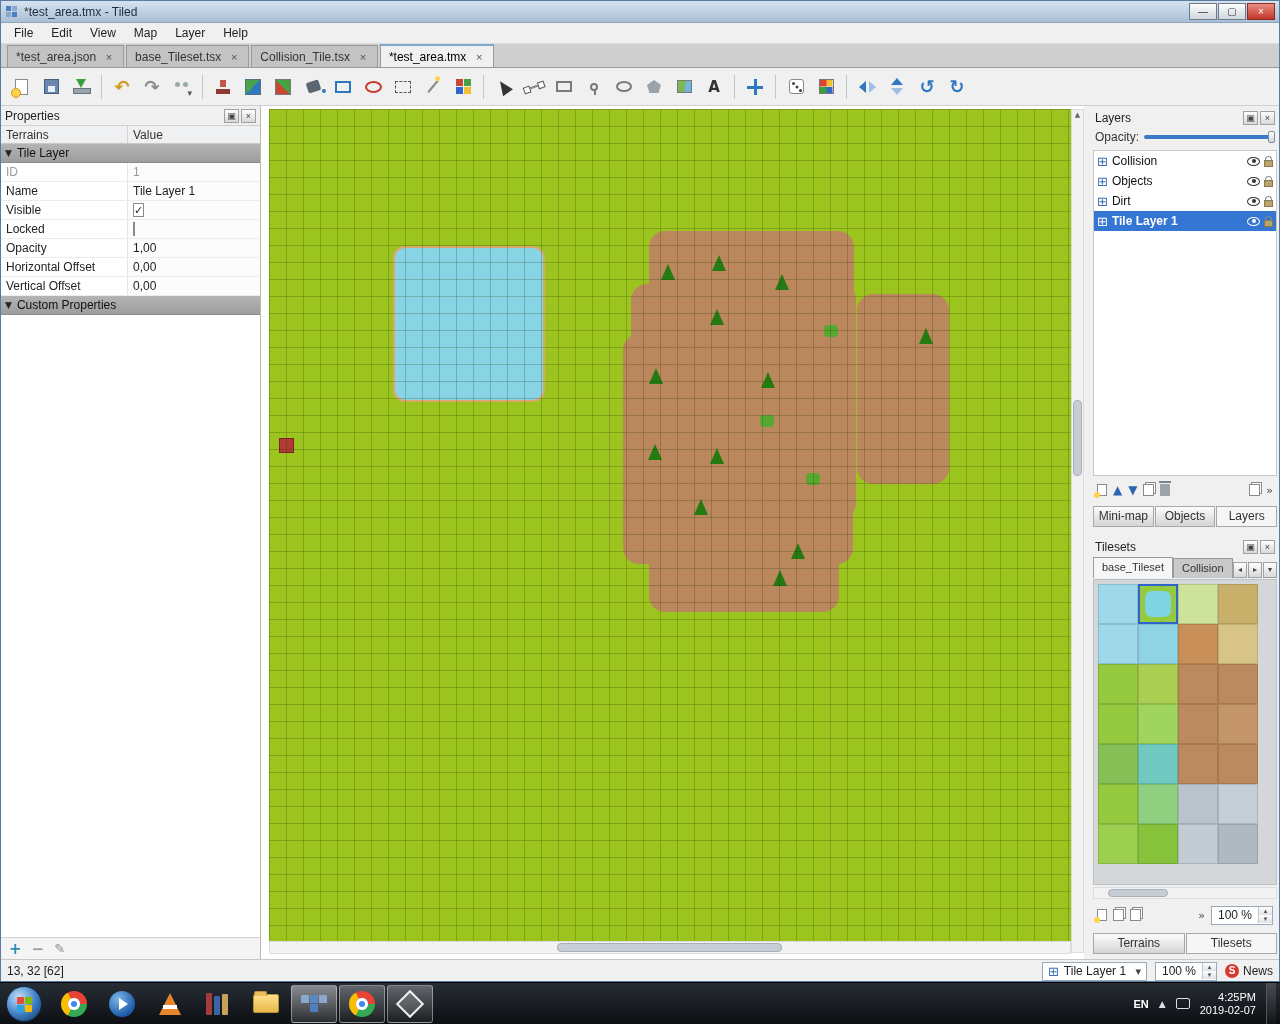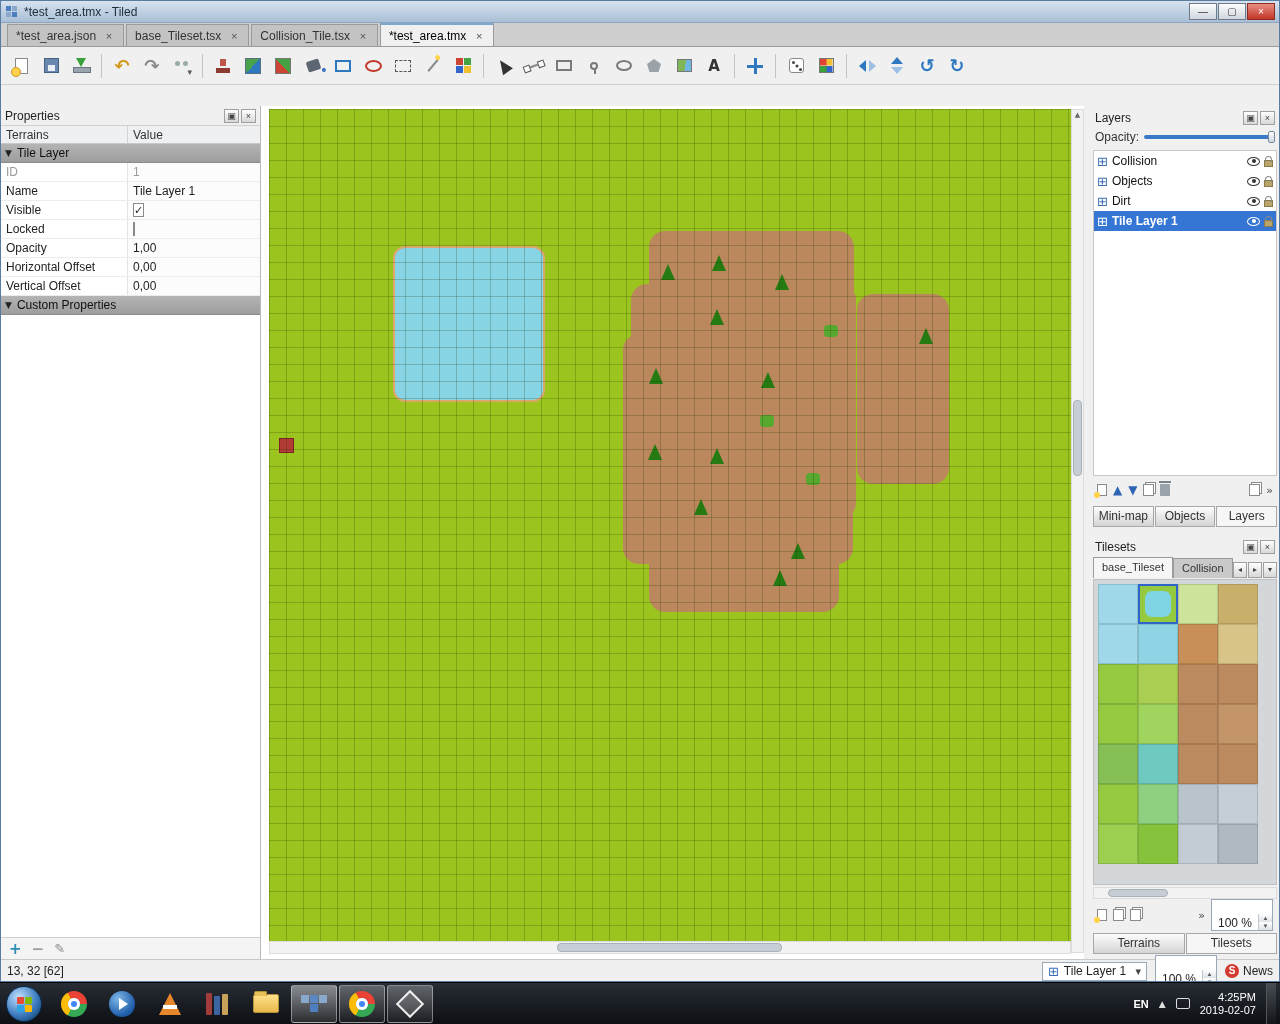--- a/index.html
+++ b/index.html
@@ -149,21 +149,21 @@
 .spin-btn{width:14px;height:16px;border:1px solid #a0a0a0;background:linear-gradient(#fefefe,#d8d8d8);font-size:8px;line-height:14px;text-align:center;color:#444}
 .ts-view{position:absolute;left:2px;top:473px;width:184px;height:306px;background:#d4d7da;border:1px solid #c0c0c0;overflow:hidden}
 .ts-grid{position:absolute;left:4px;top:4px;width:160px;display:grid;grid-template-columns:repeat(4,40px)}
 .ts-tile{width:40px;height:40px;border:1px solid rgba(0,0,0,.12);position:relative}
 .ts-tile.pond{background:#95c93f}
 .ts-tile.pond::after{content:"";position:absolute;left:6px;top:6px;width:26px;height:26px;background:#7fd4e4;border-radius:7px}
 .ts-tile.pond{outline:2px solid #2f64c8;outline-offset:-2px}
 .ts-hscroll{position:absolute;left:2px;top:781px;width:184px;height:12px;background:#f2f2f2;border:1px solid #dcdcdc;position:absolute}
 .ts-hthumb{position:absolute;left:14px;top:1px;width:60px;height:8px;background:#c6cdd5;border:1px solid #a8b0b8;border-radius:4px}
 .ts-tools{position:absolute;left:0;top:796px;width:188px;height:26px;display:flex;align-items:center;gap:6px;padding:0 6px}
-.zoom-combo{margin-left:auto;display:flex;align-items:flex-end;border:1px solid #9aa8b8;background:#fff;height:32px}
+.zoom-combo{margin-left:auto;display:flex;align-items:center;border:1px solid #9aa8b8;background:#fff;height:19px}
 .zoom-combo .zval{padding:0 6px;color:#222}
 .zoom-spin{display:flex;flex-direction:column;border-left:1px solid #c0c8d0}
 .zoom-spin span{font-size:6px;line-height:8px;width:13px;text-align:center;color:#555;background:linear-gradient(#fefefe,#dde2e8)}
 
 .statusbar{position:absolute;left:0;top:958px;width:1278px;height:23px;background:#f0f0f0;border-top:1px solid #c8c8c8;display:flex;align-items:center;padding:0 6px;color:#222}
 .sb-right{margin-left:auto;display:flex;align-items:center;gap:8px}
 .layer-combo{display:flex;align-items:center;gap:5px;border:1px solid #9aa8b8;background:#fff;height:19px;padding:0 5px;min-width:105px}
 .news{display:flex;align-items:center;gap:4px}
 .news-ico{width:14px;height:14px;border-radius:50%;background:#d43a2f;color:#fff;font-size:10px;font-weight:bold;text-align:center;line-height:14px}
 
@@ -205,20 +205,28 @@
     <div class="titlebar">
       <span class="app-ico"></span>
       <span class="title-text">*test_area.tmx - Tiled</span>
       <span class="cap-btns">
         <span class="cap">—</span>
         <span class="cap">▢</span>
         <span class="cap close">×</span>
       </span>
     </div>
 
+    <div class="menubar">
+      <span class="menu-item">File</span>
+      <span class="menu-item">Edit</span>
+      <span class="menu-item">View</span>
+      <span class="menu-item">Map</span>
+      <span class="menu-item">Layer</span>
+      <span class="menu-item">Help</span>
+    </div>
 
     <div class="doc-tabs">
       <span class="dtab">
         <span>*test_area.json</span>
         <span class="x">×</span>
       </span>
       <span class="dtab">
         <span>base_Tileset.tsx</span>
         <span class="x">×</span>
       </span>

